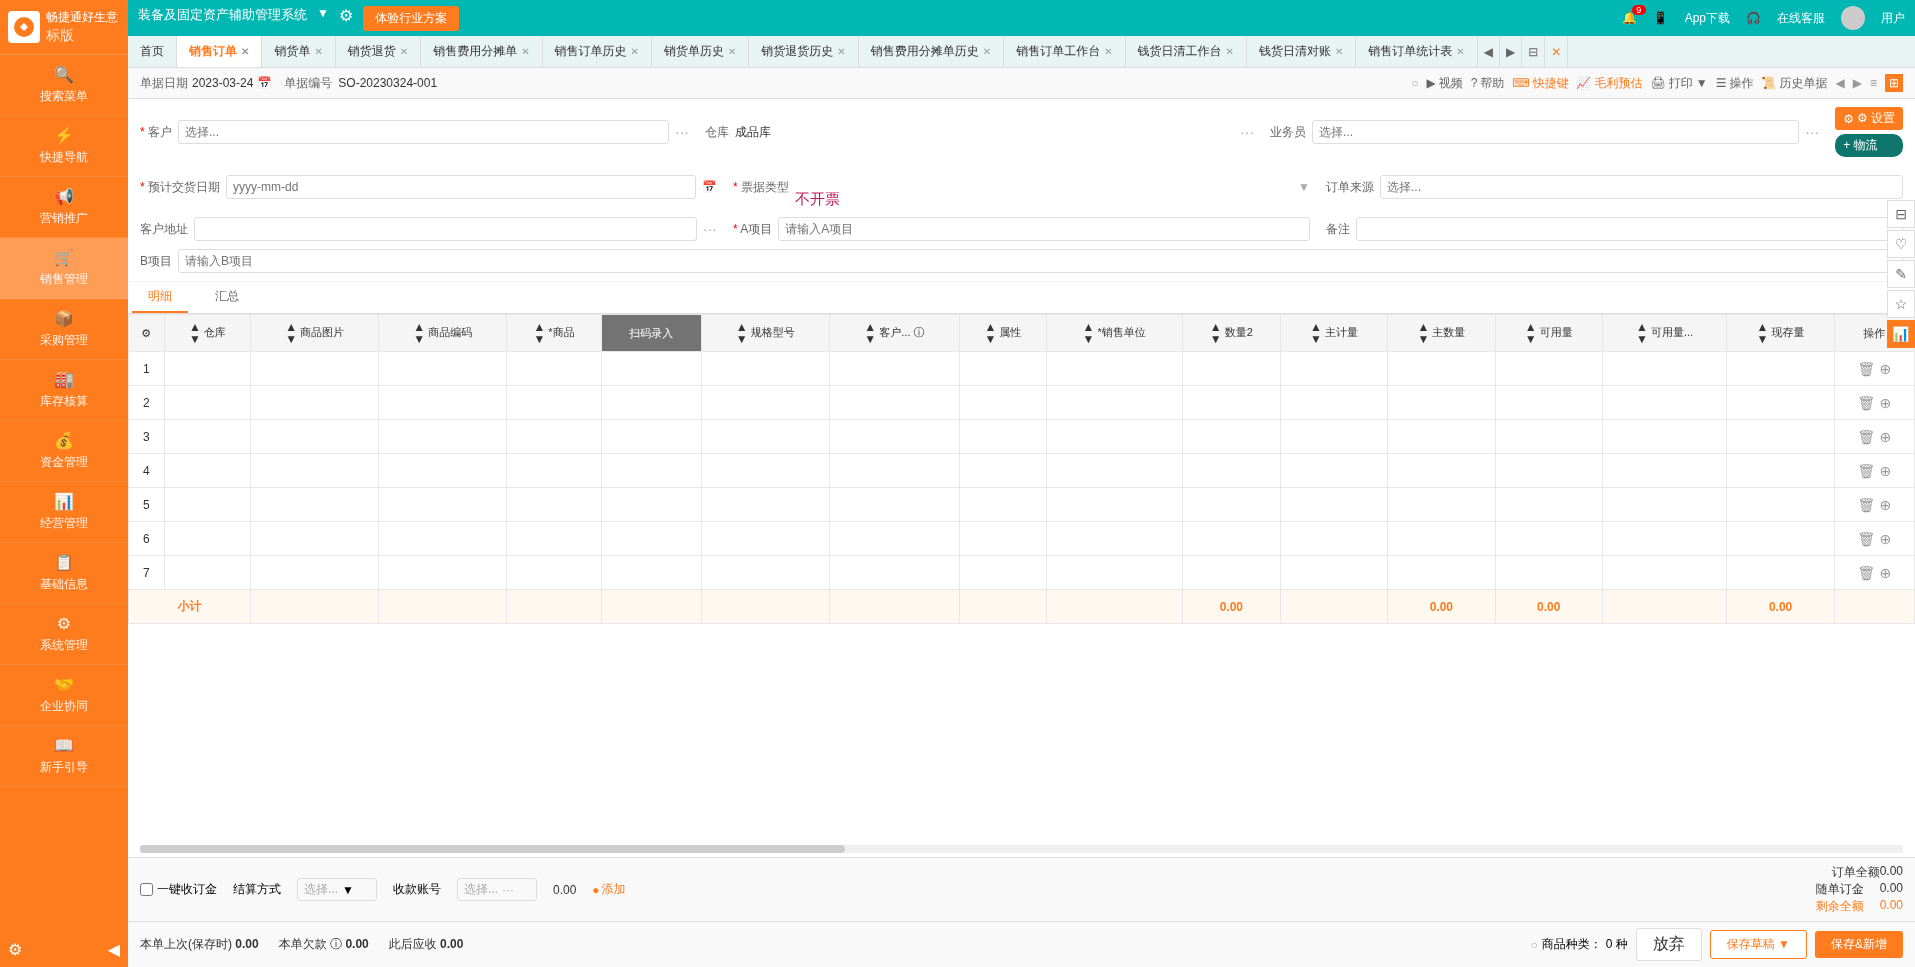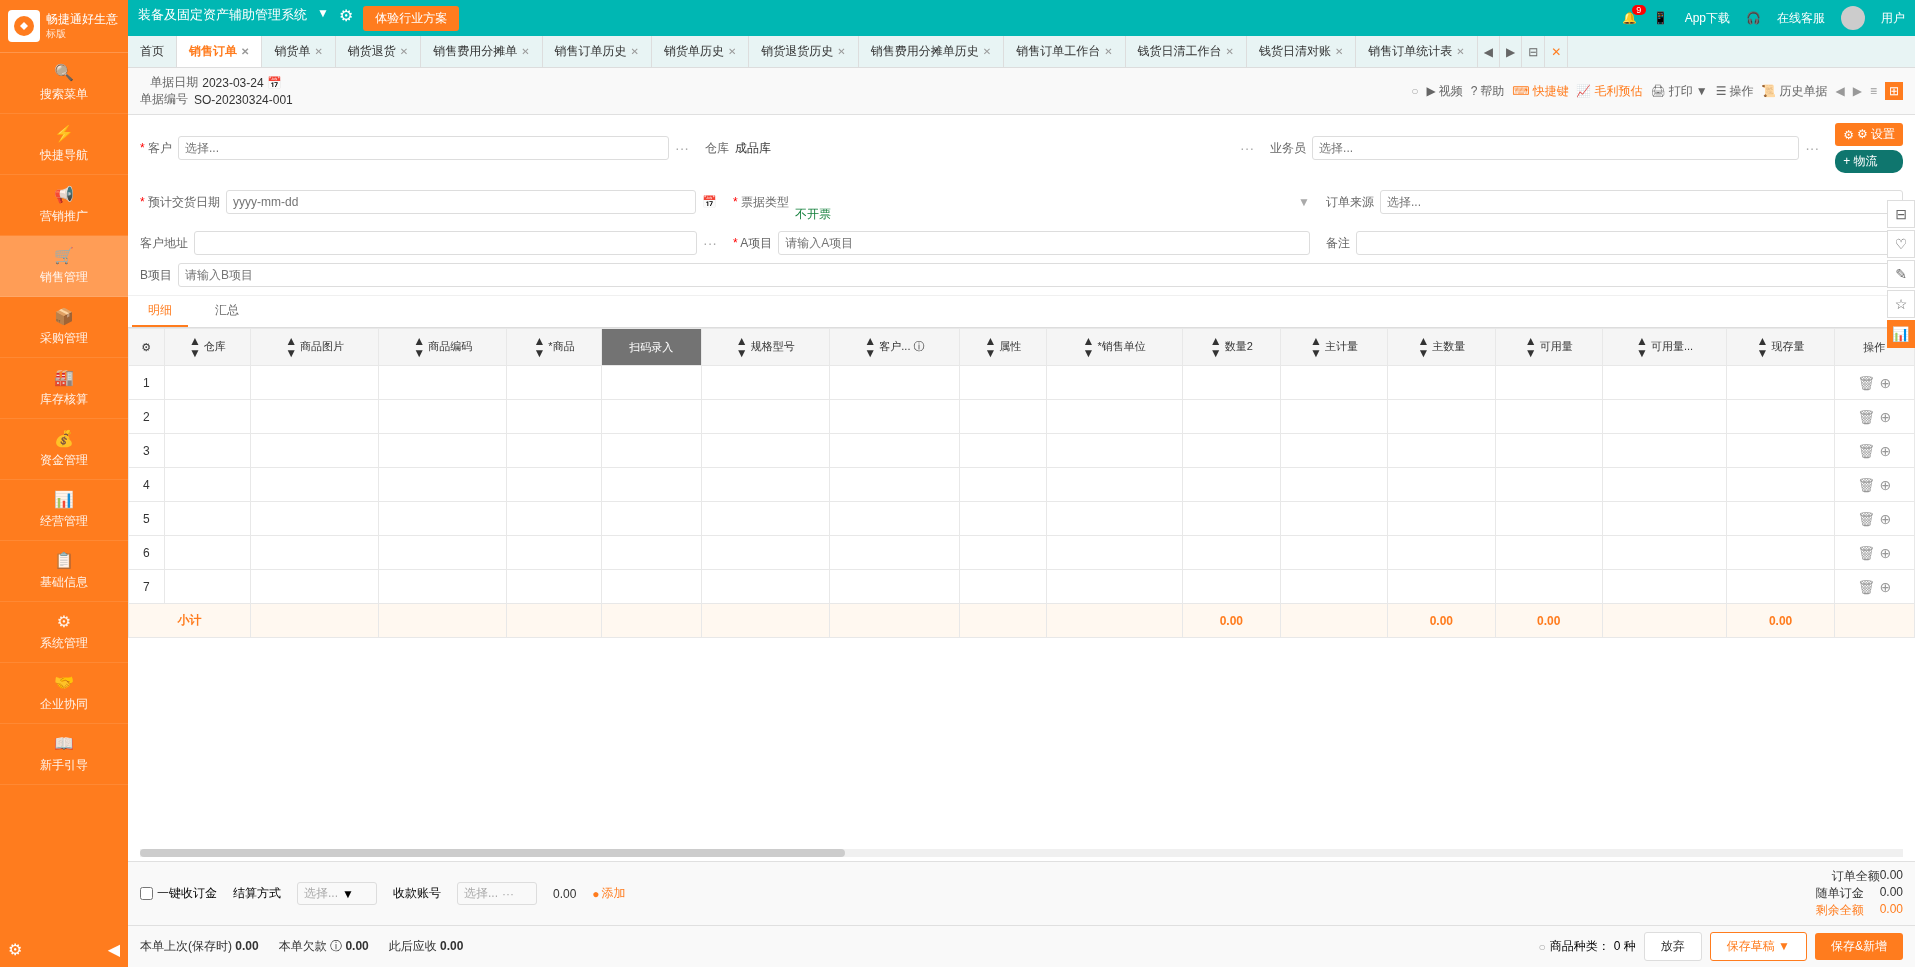--- a/index.html
+++ b/index.html
@@ -169,21 +169,21 @@
       align-items: center;
       justify-content: space-between;
       padding: 6px 12px;
       background: #f9f9f9;
       border-bottom: 1px solid #e0e0e0;
       flex-shrink: 0;
     }
     .toolbar-left {
       display: flex;
       align-items: center;
-      flex-direction: column;
+      gap: 12px;
     }
     .toolbar-right {
       display: flex;
       align-items: center;
       gap: 8px;
       color: #666;
       font-size: 12px;
     }
     .toolbar-btn {
       display: flex;
@@ -349,21 +349,21 @@
       align-items: center;
       gap: 8px;
     }
     .btn-discard {
       background: white;
       border: 1px solid #ddd;
       padding: 5px 16px;
       border-radius: 3px;
       cursor: pointer;
       color: #333;
-      font-size: 12px;
+      font-size: 16px;
     }
     .btn-save-draft {
       background: white;
       border: 1px solid #ff7c1e;
       color: #ff7c1e;
       padding: 5px 16px;
       border-radius: 3px;
       cursor: pointer;
       font-size: 12px;
     }
@@ -456,21 +456,21 @@
 <div class="sidebar">
   <div class="sidebar-logo">
     <div class="logo-icon">
       <svg viewBox="0 0 24 24" fill="none">
         <circle cx="12" cy="12" r="10" fill="#ff7c1e"></circle>
         <path d="M8 12 L12 8 L16 12 L12 16 Z" fill="white"></path>
       </svg>
     </div>
     <div class="logo-text">
       <div>畅捷通好生意</div>
-      <div style="font-size:10px;color:rgba(255,255,255,0.8)">标版</div>
+      <div style="font-size:14px;color:rgba(255,255,255,0.8)">标版</div>
     </div>
   </div>
   <div class="sidebar-menu">
     <div class="sidebar-item">
       <span class="sidebar-item-icon">🔍</span>
       <span>搜索菜单</span>
     </div>
     <div class="sidebar-item">
       <span class="sidebar-item-icon">⚡</span>
       <span>快捷导航</span>
@@ -686,21 +686,21 @@
       </div>
 
       <div class="form-row">
         <div class="form-field">
           <span class="form-label required">预计交货日期</span>
           <input class="form-input" type="text" placeholder="yyyy-mm-dd" style="">
           <span style="color:#aaa;cursor:pointer;">📅</span>
         </div>
         <div class="form-field">
           <span class="form-label required">票据类型</span>
-          <span style="color:#15803d;flex:1;font-size:12px;margin-top:25px;">不开票</span>
+          <span style="color:#be185d;flex:1;font-size:15px;margin-top:25px;">不开票</span>
           <span style="color:#aaa;cursor:pointer;">▼</span>
         </div>
         <div class="form-field">
           <span class="form-label">订单来源</span>
           <input class="form-input" type="text" style="flex: 1 1 0%;" placeholder="选择...">
         </div>
       </div>
 
       <div class="form-row">
         <div class="form-field">

